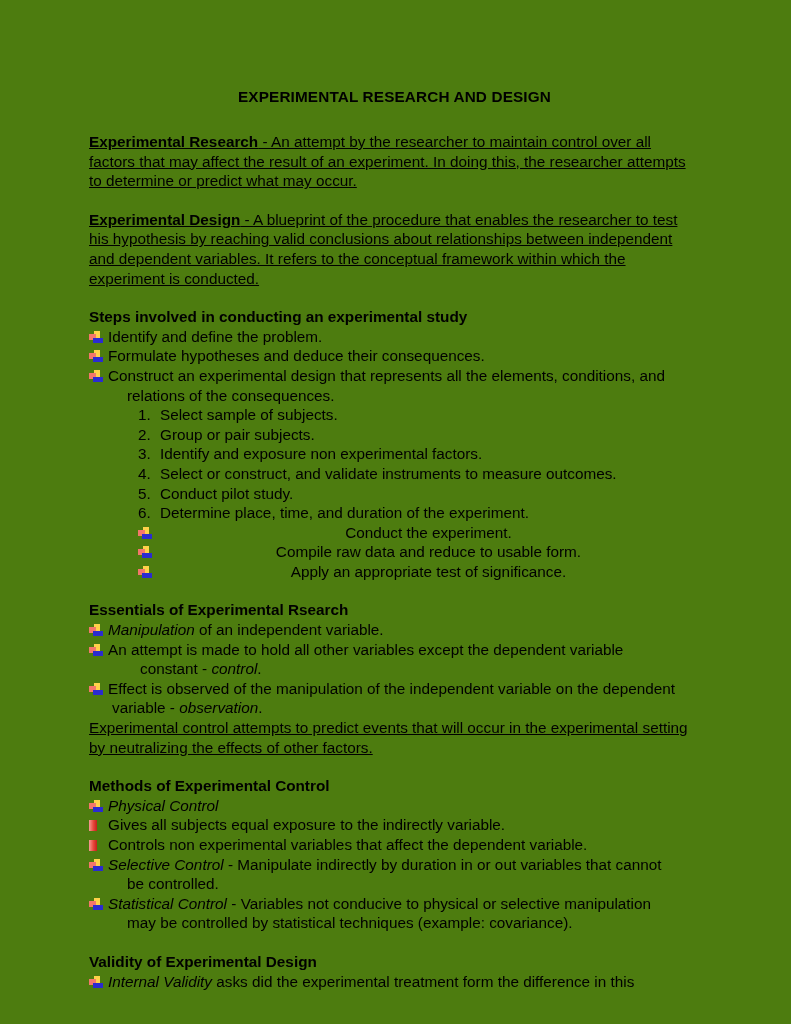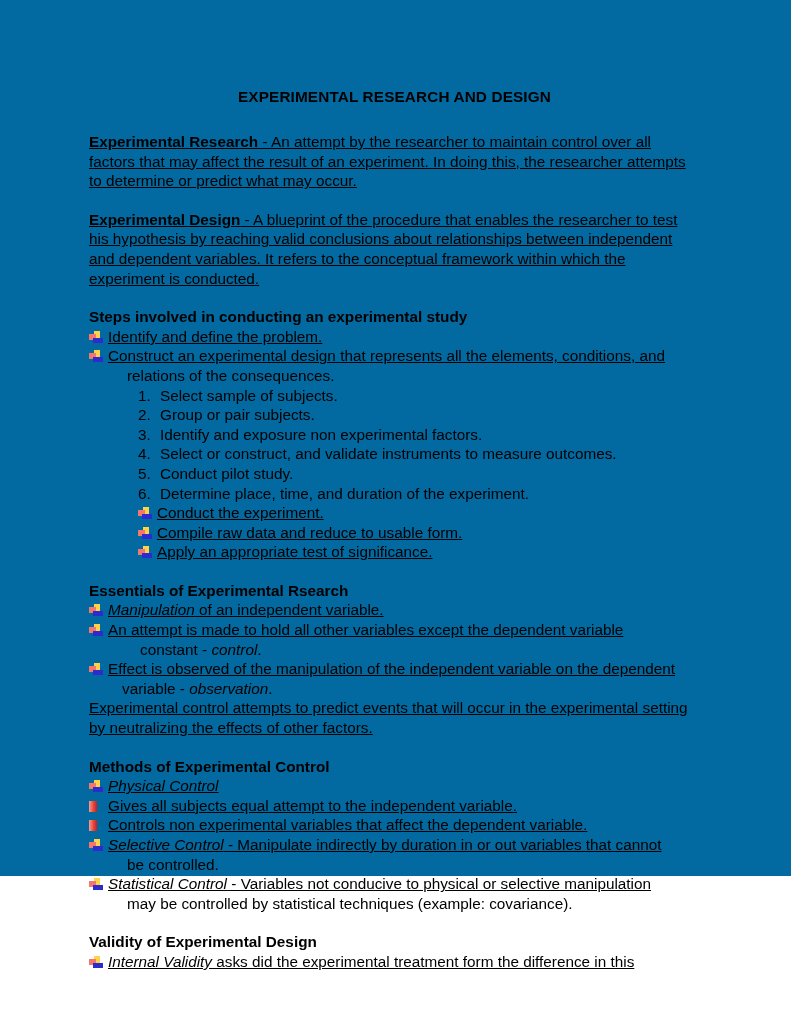--- a/index.html
+++ b/index.html
@@ -12,22 +12,22 @@
     height: 1024px;
     overflow: hidden;
     font-family: "Liberation Sans", sans-serif;
     color: #000000;
     -webkit-font-smoothing: antialiased;
   }
 
   .page {
     position: relative;
     width: 791px;
-    height: 876px;
-    background: #0369a1;
+    height: 1024px;
+    background: #4d7c0f;
     box-sizing: border-box;
     padding: 88px 91px 0 89px;
   }
 
   .doc-title {
     text-align: center;
     font-size: 15.3px;
     font-weight: bold;
     letter-spacing: 0.15px;
     line-height: 18px;
@@ -67,36 +67,36 @@
     padding-left: 19px;
     text-indent: 0;
     margin: 0;
   }
   li.bullet-item {
     padding-left: 19px;
   }
   li.bullet-item > .txt {
     display: block;
     margin-left: 0;
-    text-decoration: underline;
   }
   li.bullet-item.hang {
     padding-left: 19px;
   }
   li.bullet-item.hang > .txt {
     display: block;
   }
   li.bullet-item.hang .cont {
     display: block;
     margin-left: 0;
   }
 
   
   ul.blist.indent-2 {
     margin-left: 49px;
+    text-align: center;
   }
 
   
   ol.nlist {
     list-style: none;
     margin: 0 0 0 49px;
     padding: 0;
   }
   ol.nlist li {
     font-size: 15.3px;
@@ -147,20 +147,30 @@
     <li class="bullet-item">
       <span class="bullet-glyph">
         <svg width="15" height="14" viewBox="0 0 15 14">
           <rect x="5" y="0" width="6" height="8" fill="#FFD24A"></rect>
           <rect x="0" y="3" width="7" height="6" fill="#F4776B"></rect>
           <rect x="4" y="7" width="10" height="5" fill="#2B2BD0"></rect>
         </svg>
       </span>
       <span class="txt">Identify and define the problem.</span>
     </li>
+    <li class="bullet-item">
+      <span class="bullet-glyph">
+        <svg width="15" height="14" viewBox="0 0 15 14">
+          <rect x="5" y="0" width="6" height="8" fill="#FFD24A"></rect>
+          <rect x="0" y="3" width="7" height="6" fill="#F4776B"></rect>
+          <rect x="4" y="7" width="10" height="5" fill="#2B2BD0"></rect>
+        </svg>
+      </span>
+      <span class="txt">Formulate hypotheses and deduce their consequences.</span>
+    </li>
     <li class="bullet-item hang">
       <span class="bullet-glyph">
         <svg width="15" height="14" viewBox="0 0 15 14">
           <rect x="5" y="0" width="6" height="8" fill="#FFD24A"></rect>
           <rect x="0" y="3" width="7" height="6" fill="#F4776B"></rect>
           <rect x="4" y="7" width="10" height="5" fill="#2B2BD0"></rect>
         </svg>
       </span>
       <span class="txt">Construct an experimental design that represents all the elements, conditions, and</span>
       <span class="cont" style="margin-left:19px;">relations of the consequences.</span>
@@ -255,21 +265,21 @@
     </li>
     <li class="bullet-item hang">
       <span class="bullet-glyph">
         <svg width="15" height="14" viewBox="0 0 15 14">
           <rect x="5" y="0" width="6" height="8" fill="#FFD24A"></rect>
           <rect x="0" y="3" width="7" height="6" fill="#F4776B"></rect>
           <rect x="4" y="7" width="10" height="5" fill="#2B2BD0"></rect>
         </svg>
       </span>
       <span class="txt">Effect is observed of the manipulation of the independent variable on the dependent</span>
-      <span class="cont" style="margin-left:14px;"><span>variable - </span><em class="it">observation</em><span>.</span></span>
+      <span class="cont" style="margin-left:4px;"><span>variable - </span><em class="it">observation</em><span>.</span></span>
     </li>
   </ul>
 
   <p class="para tight">Experimental control attempts to predict events that will occur in the experimental setting by neutralizing the effects of other factors.</p>
 
   <div class="spacer-block"></div>
 
   <div class="section-head">Methods of Experimental Control</div>
 
   <ul class="blist">
@@ -289,21 +299,21 @@
           <defs>
             <linearGradient id="sqgrad1" x1="0" y1="0" x2="1" y2="0">
               <stop offset="0%" stop-color="#F79C94"></stop>
               <stop offset="55%" stop-color="#E8483C"></stop>
               <stop offset="100%" stop-color="#C22018"></stop>
             </linearGradient>
           </defs>
           <rect x="0" y="1" width="8" height="11" fill="url(#sqgrad1)"></rect>
         </svg>
       </span>
-      <span class="txt">Gives all subjects equal attempt to the independent variable.</span>
+      <span class="txt">Gives all subjects equal exposure to the indirectly variable.</span>
     </li>
     <li class="bullet-item">
       <span class="bullet-glyph">
         <svg width="15" height="14" viewBox="0 0 15 14">
           <defs>
             <linearGradient id="sqgrad2" x1="0" y1="0" x2="1" y2="0">
               <stop offset="0%" stop-color="#F79C94"></stop>
               <stop offset="55%" stop-color="#E8483C"></stop>
               <stop offset="100%" stop-color="#C22018"></stop>
             </linearGradient>

